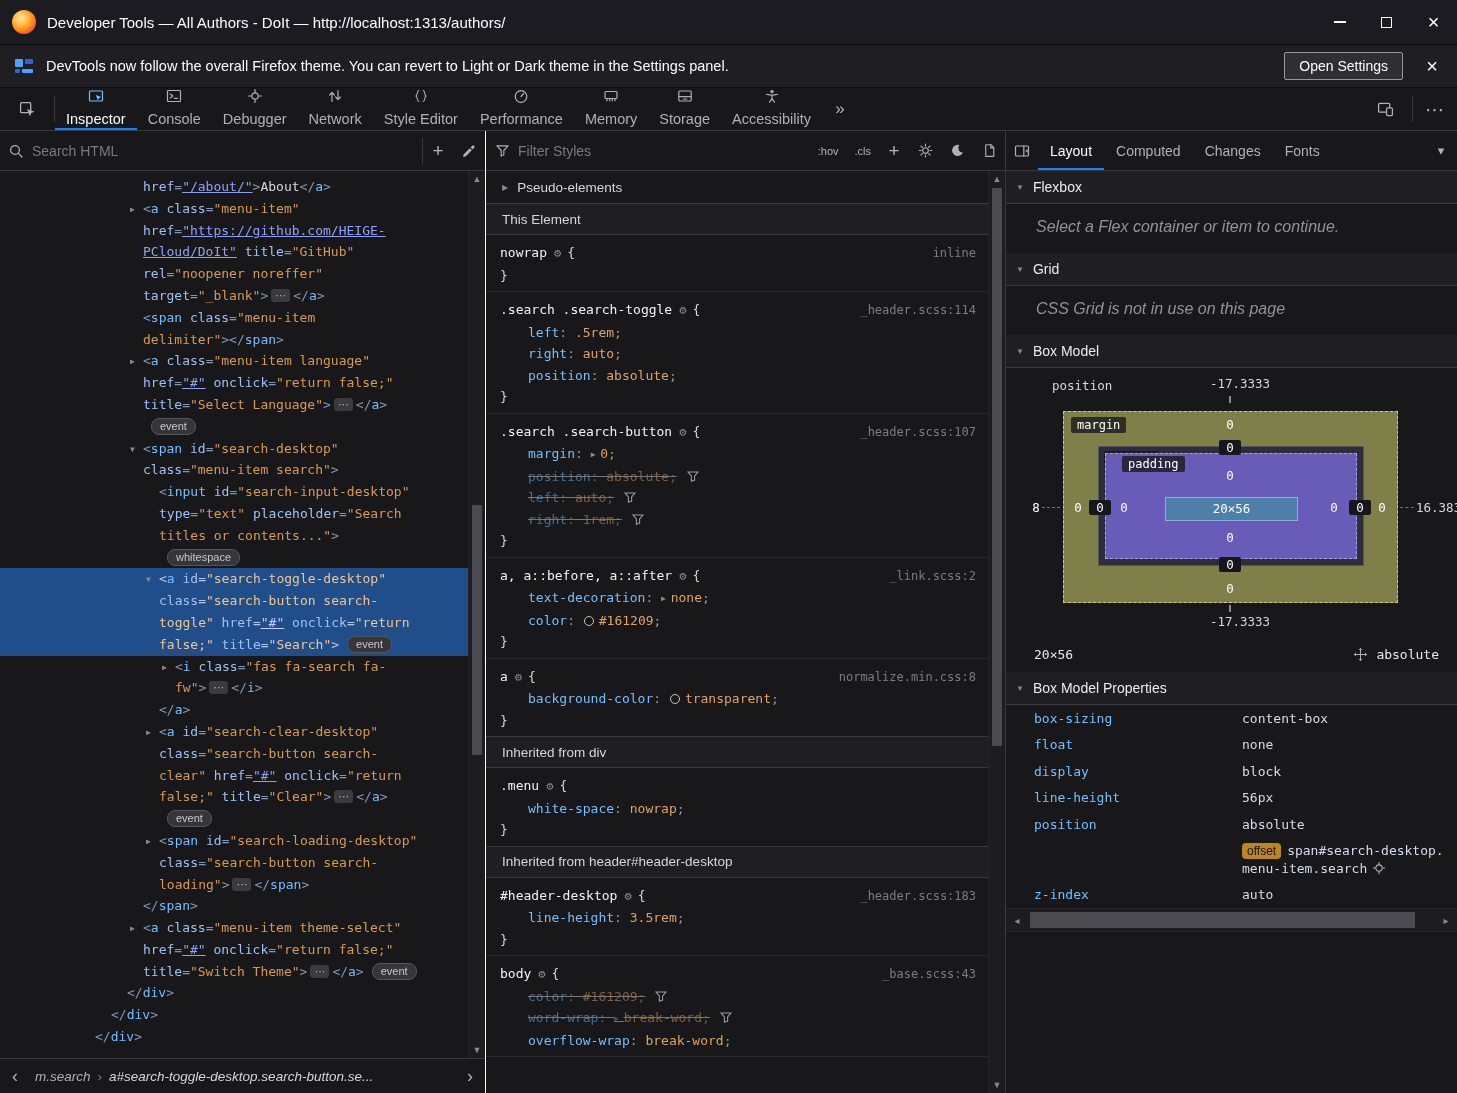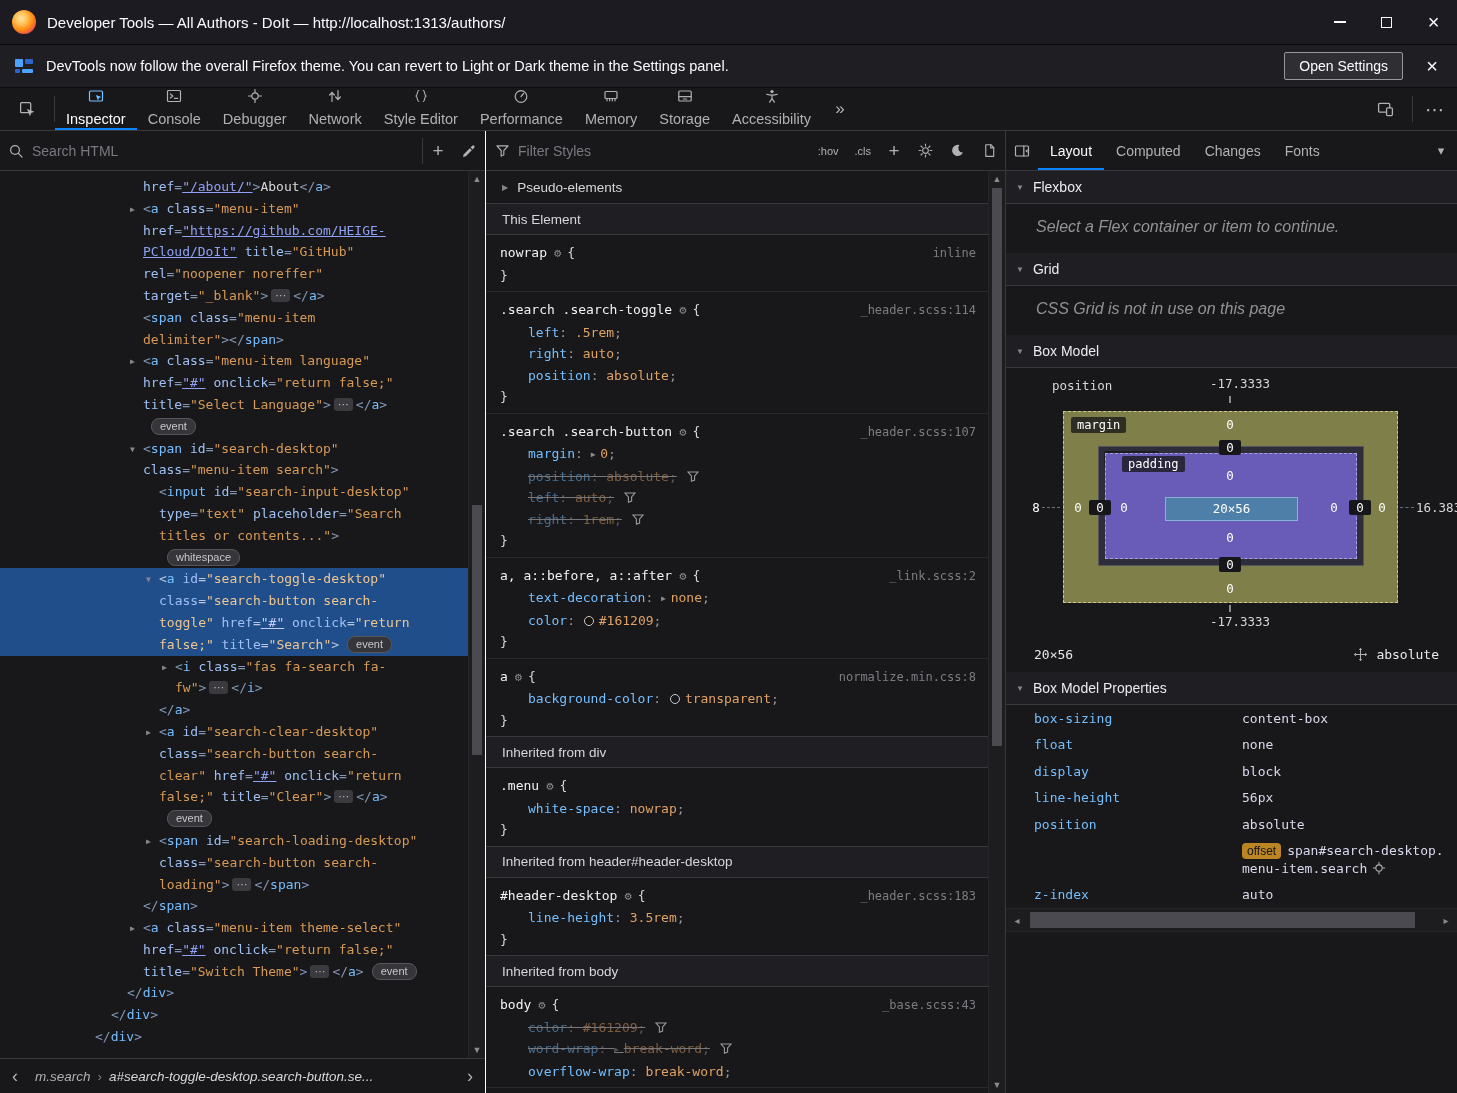--- a/index.html
+++ b/index.html
@@ -449,21 +449,20 @@
             <div class="rule">
               <div class="rule-head">
                 <span class="sel-text">#header-desktop</span>
                 <span class="gear">⚙</span>
                 <span class="brace">{</span>
                 <span class="src">_header.scss:183</span>
               </div>
               <div class="decl"><span class="dtext"><span class="pname">line-height</span><span class="pcolon">: </span><span class="pval">3.5rem</span><span class="pcolon">;</span></span></div>
               <div class="rule-close">}</div>
             </div>
-            <div class="sec-h">Inherited from body</div>
             <div class="rule">
               <div class="rule-head">
                 <span class="sel-text">body</span>
                 <span class="gear">⚙</span>
                 <span class="brace">{</span>
                 <span class="src">_base.scss:43</span>
               </div>
               <div class="decl"><span class="dtext strike"><span class="pname">color</span><span class="pcolon">: </span><span class="pval">#161209</span><span class="pcolon">;</span></span><span class="fwrap"><svg viewBox="0 0 12 11">
                     <path d="M1 1h10L7.6 5v4L4.4 10.2V5Z"></path>
                   </svg></span></div>

